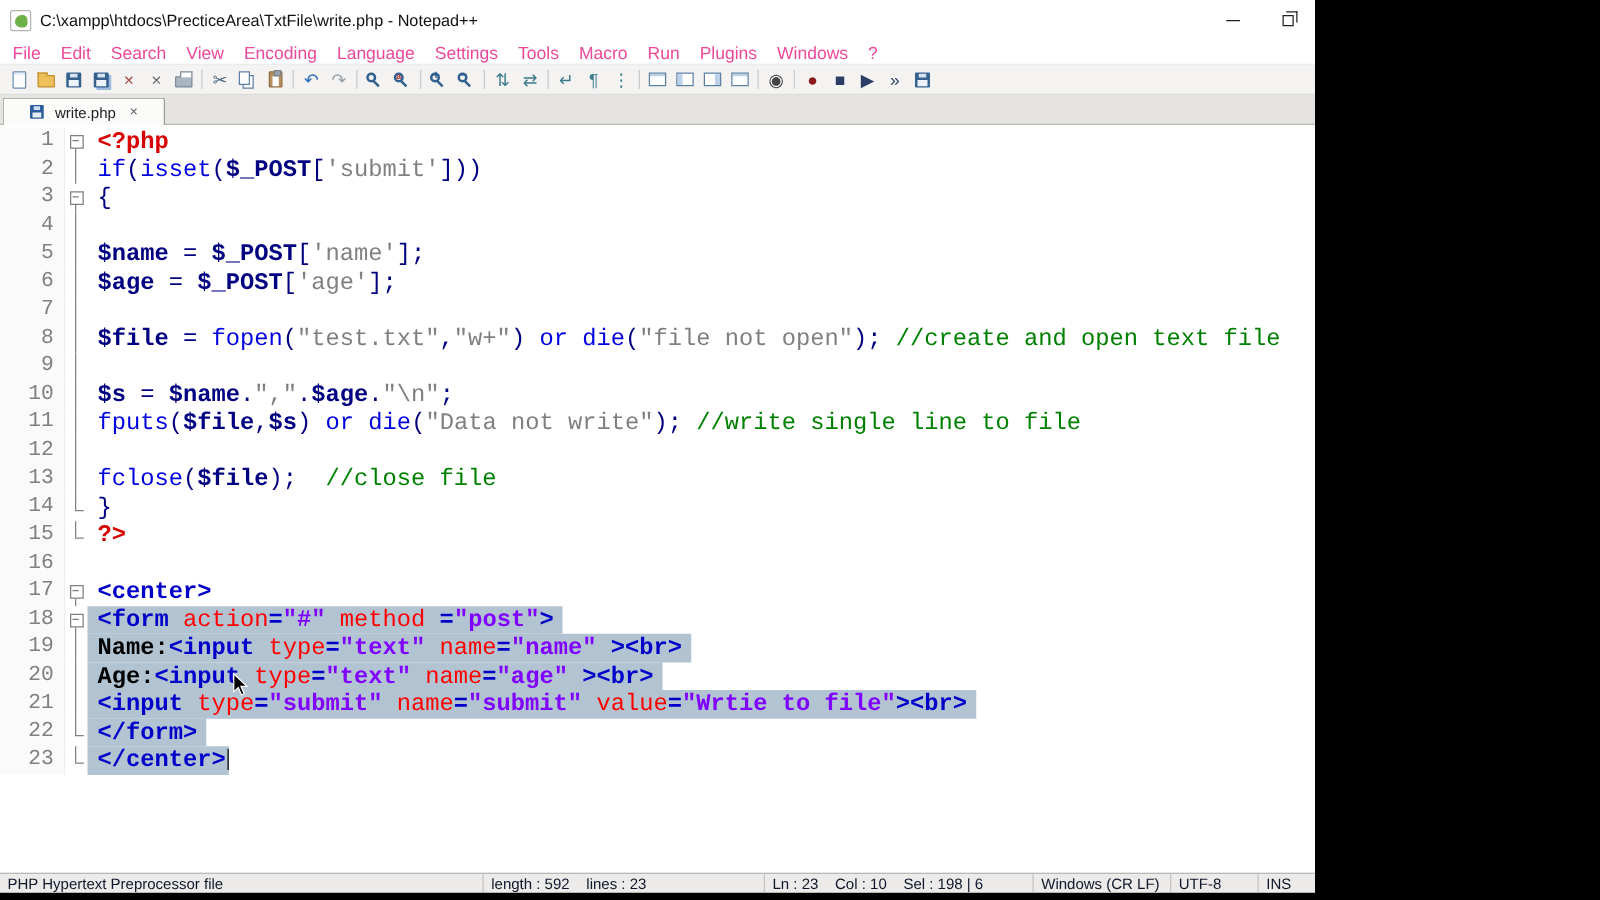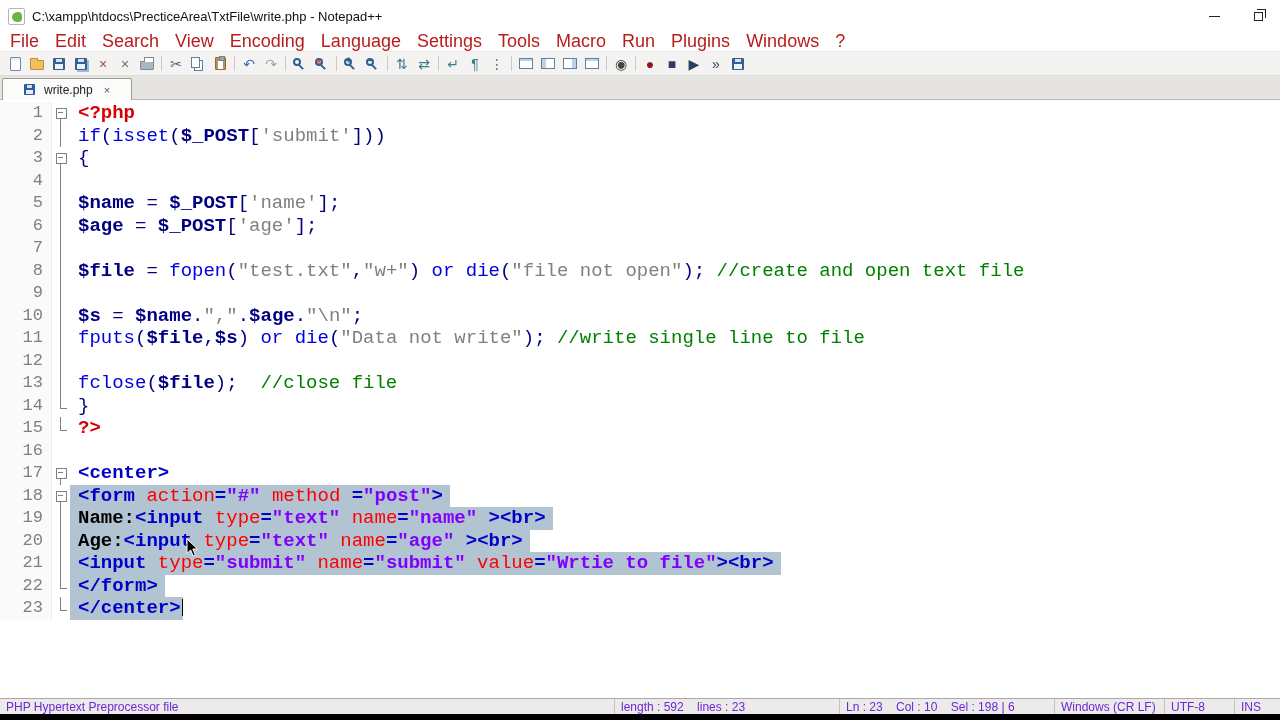--- a/index.html
+++ b/index.html
@@ -1,34 +1,34 @@
 <!DOCTYPE html>
 <html style="--sel: #B2C4D2; --php: #D80000; --kw: #0000E0; --var: #000080; --str: #808080; --com: #008000; --tag: #0000C8; --attr: #FF0000; --val: #8000FF;"><head>
 <meta charset="utf-8">
 <style>
   *{box-sizing:border-box;margin:0;padding:0}
   html,body{width:1280px;height:720px;overflow:hidden}
   body{background:#000;font-family:"Liberation Sans","DejaVu Sans",sans-serif}
 
-  .npp-window{width:1280px;height:714px;background:#fff;display:flex;flex-direction:column}
+  .npp-window{width:1052px;height:714px;background:#fff;display:flex;flex-direction:column}
 
   
   .titlebar{height:32px;background:#fff;display:flex;align-items:center;padding-left:8px;flex:0 0 auto}
   .app-icon{width:17px;height:17px;border:1px solid #b5b5b5;border-radius:2px;background:#fff;position:relative;flex:0 0 auto}
   .app-icon::before{content:"";position:absolute;inset:3px 2px 2px 3px;background:#6fb24a;border-radius:60% 45% 40% 55%}
   .title-text{font-size:13px;color:#111;margin-left:7px;white-space:nowrap}
   .win-controls{margin-left:auto;display:flex;height:100%}
   .wc{width:44px;height:100%;display:flex;align-items:center;justify-content:center}
   .wc-min{width:11px;height:1px;background:#222}
   .wc-restore{width:9px;height:9px;border:1px solid #222;background:#fff;position:relative}
   .wc-restore::before{content:"";position:absolute;top:-4px;right:-4px;width:8px;height:8px;border-top:1px solid #222;border-right:1px solid #222}
 
   
   .menubar{height:20px;background:#fff;display:flex;align-items:center;padding-left:2px;flex:0 0 auto;border-bottom:1px solid #ececec}
-  .menu-item{font-size:18px;color:#b91c1c;padding:1px 8px;white-space:pre;cursor:default}
+  .menu-item{font-size:14px;color:#ec4899;padding:1px 8px;white-space:pre;cursor:default}
 
   
   .toolbar{height:24px;background:#f4f3f2;border-bottom:1px solid #ddd;display:flex;align-items:center;padding:0 4px;flex:0 0 auto}
   .ti{width:22px;height:20px;display:inline-flex;align-items:center;justify-content:center;font-size:14px;line-height:1;border-radius:2px}
   .tsep{width:1px;height:15px;background:#c9c9c9;margin:0 3px;align-self:center}
   .ic-doc{width:11px;height:14px;background:#fdfdfd;border:1px solid #6a8db0;border-radius:1px;box-shadow:inset 0 2px 0 #e4eef8}
   .ic-folder{width:14px;height:10px;background:#efc15c;border:1px solid #c08f2f;border-radius:1px;position:relative;margin-top:3px}
   .ic-folder::before{content:"";position:absolute;top:-3px;left:-1px;width:6px;height:2px;background:#efc15c;border:1px solid #c08f2f;border-bottom:none}
   .ic-floppy{width:12px;height:12px;background:#36618f;border-radius:1px;position:relative}
   .ic-floppy::before{content:"";position:absolute;left:3px;top:1px;width:6px;height:3px;background:#d7e4f0}
@@ -80,21 +80,21 @@
   .str{color:var(--str)}
   .com{color:var(--com)}
   .tag{color:var(--tag);font-weight:bold}
   .attr{color:var(--attr)}
   .val{color:var(--val);font-weight:bold}
   .txt{color:#000;font-weight:bold}
   .caret{display:inline-block;width:1px;height:17px;background:#000;vertical-align:middle;margin-left:1px}
   .mouse-cursor{position:absolute;left:186px;top:438px}
 
   
-  .statusbar{height:16px;background:#ecebea;border-top:1px solid #a9a9a9;display:flex;align-items:center;font-size:12px;color:#6d28d9;flex:0 0 auto;overflow:hidden}
+  .statusbar{height:16px;background:#ecebea;border-top:1px solid #a9a9a9;display:flex;align-items:center;font-size:12px;color:#0f172a;flex:0 0 auto;overflow:hidden}
   .sb{white-space:pre;padding:0 6px;height:100%;display:flex;align-items:center;border-left:1px solid #c4c3c2;overflow:hidden}
   .sb-type{flex:1;border-left:none}
   .sb-len{flex:0 0 225px}
   .sb-pos{flex:0 0 215px}
   .sb-eol{flex:0 0 110px}
   .sb-enc{flex:0 0 70px}
   .sb-ins{flex:0 0 46px}
 </style>
 </head>
 <body>

